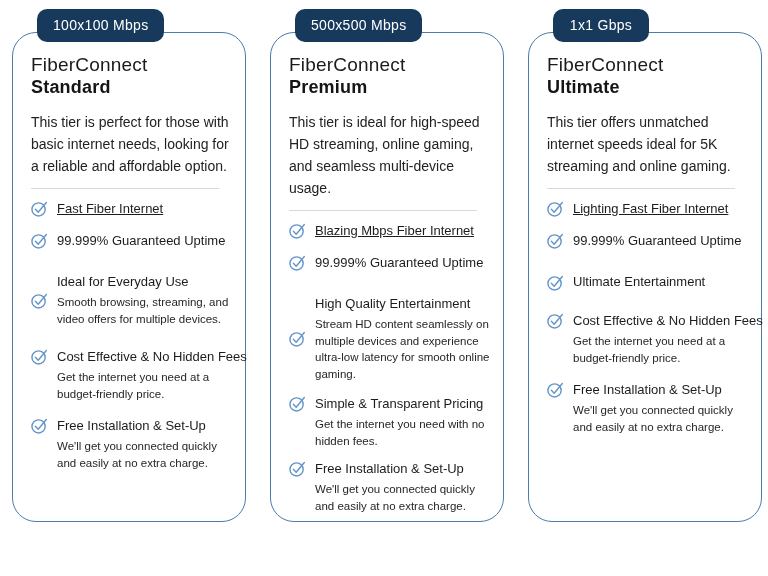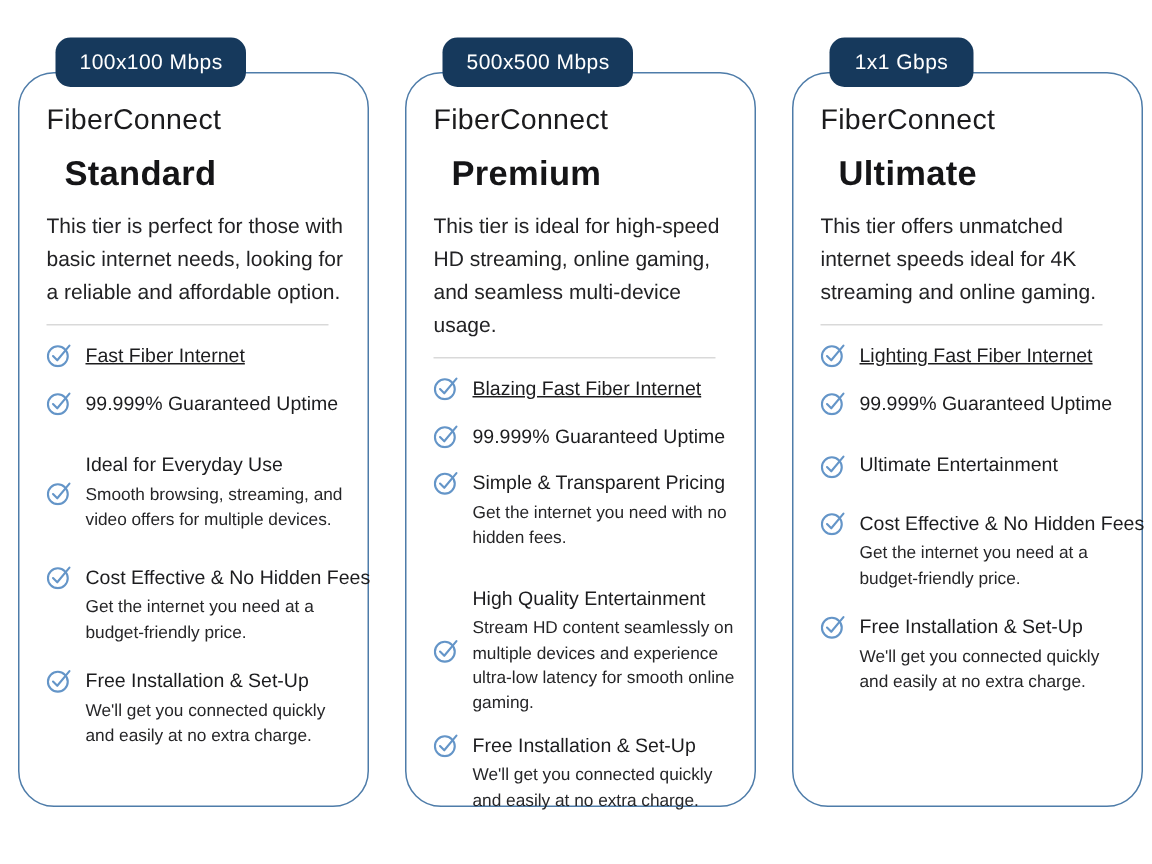--- a/index.html
+++ b/index.html
@@ -9,21 +9,21 @@
     width: 768px;
     height: 576px;
     overflow: hidden;
     font-family: "Liberation Sans", sans-serif;
     color: #1d1d1f;
     -webkit-font-smoothing: antialiased;
   }
   .cards {
     display: flex;
     gap: 24px;
-    padding: 48px 0 0 12px;
+    padding: 32px 0 0 12px;
     box-sizing: border-box;
   }
   .card {
     position: relative;
     flex: 0 0 234px;
     width: 234px;
     height: 490px;
     box-sizing: border-box;
     border: 1px solid #4E7CA9;
     border-radius: 24px;
@@ -46,22 +46,22 @@
   }
   .brand {
     margin: 0;
     font-size: 19px;
     font-weight: 400;
     line-height: 23px;
     letter-spacing: 0.2px;
     color: #1b1b1d;
   }
   .tier {
-    margin: 12px;
-    font-size: 23px;
+    margin: 0;
+    font-size: 18px;
     font-weight: 700;
     line-height: 23px;
     letter-spacing: 0.2px;
     color: #151517;
   }
   .desc {
     margin: 12px 0 0 0;
     width: 202px;
     font-size: 14px;
     line-height: 22px;
@@ -183,66 +183,66 @@
     <h2 class="brand">FiberConnect</h2>
     <h3 class="tier">Premium</h3>
     <p class="desc">This tier is ideal for high-speed HD streaming, online gaming, and seamless multi-device usage.</p>
     <hr class="divider">
     <ul class="features">
       <li class="feature f1">
         <span class="icon-wrap"><svg width="17" height="17" viewBox="0 0 18 18">
               <use href="#check-circle"></use>
             </svg></span>
         <div class="f-body">
-            <div class="f-title">Blazing Fast Fiber Internet</div>
+            <div class="f-title">Blazing Mbps Fiber Internet</div>
           </div>
       </li>
       <li class="feature f2">
         <span class="icon-wrap"><svg width="17" height="17" viewBox="0 0 18 18">
               <use href="#check-circle"></use>
             </svg></span>
         <div class="f-body">
             <div class="f-title">99.999% Guaranteed Uptime</div>
           </div>
+      </li>
+      <li class="feature f3">
+        <span class="icon-wrap"><svg width="17" height="17" viewBox="0 0 18 18">
+              <use href="#check-circle"></use>
+            </svg></span>
+        <div class="f-body">
+          <div class="f-title">High Quality Entertainment</div>
+          <div class="f-detail">Stream HD content seamlessly on multiple devices and experience ultra-low latency for smooth online gaming.</div>
+        </div>
       </li>
       <li class="feature f4">
         <span class="icon-wrap"><svg width="17" height="17" viewBox="0 0 18 18">
               <use href="#check-circle"></use>
             </svg></span>
         <div class="f-body">
           <div class="f-title">Simple &amp; Transparent Pricing</div>
           <div class="f-detail">Get the internet you need with no hidden fees.</div>
-        </div>
-      </li>
-      <li class="feature f3">
-        <span class="icon-wrap"><svg width="17" height="17" viewBox="0 0 18 18">
-              <use href="#check-circle"></use>
-            </svg></span>
-        <div class="f-body">
-          <div class="f-title">High Quality Entertainment</div>
-          <div class="f-detail">Stream HD content seamlessly on multiple devices and experience ultra-low latency for smooth online gaming.</div>
         </div>
       </li>
       <li class="feature f5">
         <span class="icon-wrap"><svg width="17" height="17" viewBox="0 0 18 18">
               <use href="#check-circle"></use>
             </svg></span>
         <div class="f-body">
           <div class="f-title">Free Installation &amp; Set-Up</div>
           <div class="f-detail">We'll get you connected quickly and easily at no extra charge.</div>
         </div>
       </li>
     </ul>
   </section>
 
   <section class="card card-ultimate">
     <div class="badge">1x1 Gbps</div>
     <h2 class="brand">FiberConnect</h2>
     <h3 class="tier">Ultimate</h3>
-    <p class="desc">This tier offers unmatched internet speeds ideal for 4K streaming and online gaming.</p>
+    <p class="desc">This tier offers unmatched internet speeds ideal for 5K streaming and online gaming.</p>
     <hr class="divider">
     <ul class="features">
       <li class="feature f1">
         <span class="icon-wrap"><svg width="17" height="17" viewBox="0 0 18 18">
               <use href="#check-circle"></use>
             </svg></span>
         <div class="f-body">
             <div class="f-title">Lighting Fast Fiber Internet</div>
           </div>
       </li>

